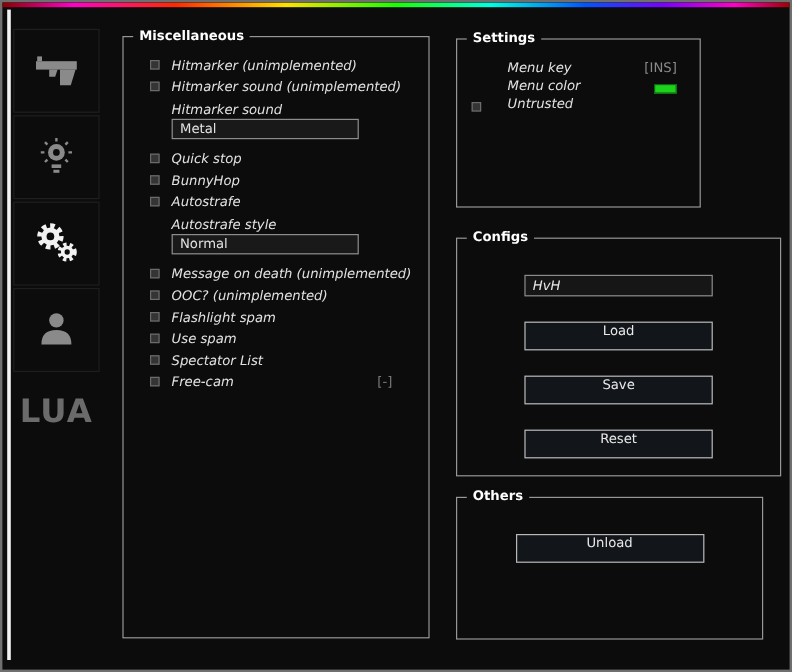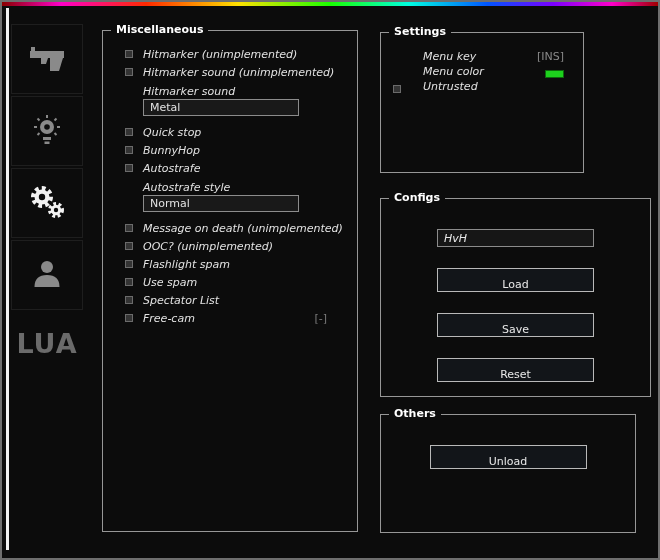--- a/index.html
+++ b/index.html
@@ -44,21 +44,21 @@
   .sval { margin-left:auto; color:#8a8a8a; cursor:pointer; }
   .swatch { margin-left:auto; width:19px; height:8px; border:1px solid #0c680c; cursor:pointer; }
 
   
   #panel-configs { left:378px; top:196px; width:271px; height:199px; }
   #panel-others  { left:378px; top:412px; width:256px; height:119px; }
   .cfg-input { display:block; width:157px; height:18px; margin:30px auto 0;
                background:#161616; border:1px solid #8c8c8c; color:#e8e8e8;
                font-family:"DejaVu Sans",sans-serif; font-size:11px; padding:0 6px; outline:none;font-style:italic; }
   .btn { display:flex; width:157px; height:24px; margin:21px auto 0; background:#121519;
-         border:1px solid #b9b9b9; color:#e8e8e8; align-items:flex-end; justify-content:center;
+         border:1px solid #b9b9b9; color:#e8e8e8; align-items:flex-start; justify-content:center;
          cursor:pointer; }
   #panel-others .btn { margin-top:30px; }
 </style>
 </head>
 <body>
 
 <div class="window">
   <div class="accent-bar" style="background: linear-gradient(90deg, rgb(138, 0, 0) 0%, rgb(255, 0, 200) 9%, rgb(255, 42, 0) 22%, rgb(255, 225, 0) 36%, rgb(26, 255, 0) 50%, rgb(0, 255, 225) 62%, rgb(0, 85, 255) 74%, rgb(122, 0, 255) 84%, rgb(255, 0, 200) 93%, rgb(160, 0, 0) 100%);"></div>
   <div class="side-accent"></div>
 

